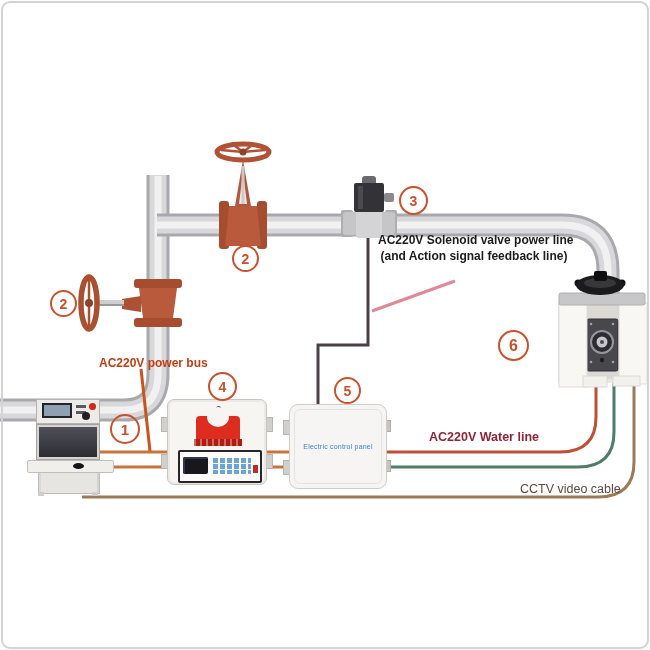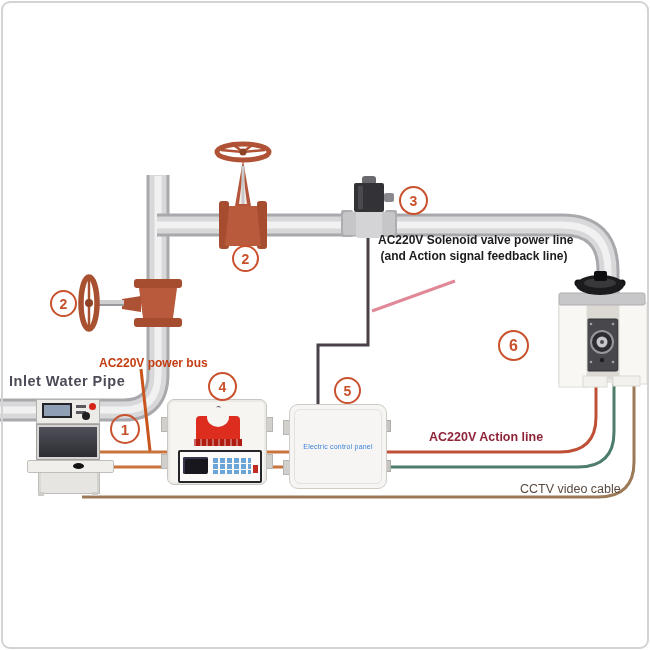--- a/index.html
+++ b/index.html
@@ -211,27 +211,26 @@
   <div class="device box5">
     <i class="tab" style="left:-6px;top:16px"></i>
     <i class="tab" style="left:-6px;top:56px"></i>
     <i class="hinge" style="top:16px"></i>
     <i class="hinge" style="top:56px"></i>
     <div class="b5-body">
       <span class="b5-label">Electric control panel</span>
     </div>
   </div>
 
-  <div class="lbl lbl-inlet">Inlet Water Pipe</div>
   <div class="lbl lbl-bus">AC220V power bus</div>
   <div class="lbl lbl-solenoid">
     <div>AC220V Solenoid valve power line</div>
     <div>(and Action signal feedback line)</div>
   </div>
-  <div class="lbl lbl-power">AC220V Action line</div>
+  <div class="lbl lbl-power">AC220V Water line</div>
   <div class="lbl lbl-cctv">CCTV video cable</div>
 
   <div class="marker" style="left:110px;top:414px;width:26px;height:26px;font-size:15px">1</div>
   <div class="marker" style="left:50px;top:290px;width:23px;height:23px">2</div>
   <div class="marker" style="left:232px;top:245px;width:23px;height:23px">2</div>
   <div class="marker" style="left:399px;top:186px;width:25px;height:25px">3</div>
   <div class="marker" style="left:208px;top:372px;width:25px;height:25px">4</div>
   <div class="marker" style="left:334px;top:377px;width:23px;height:23px">5</div>
   <div class="marker" style="left:498px;top:330px;width:27px;height:27px;font-size:16px">6</div>
 </div>

